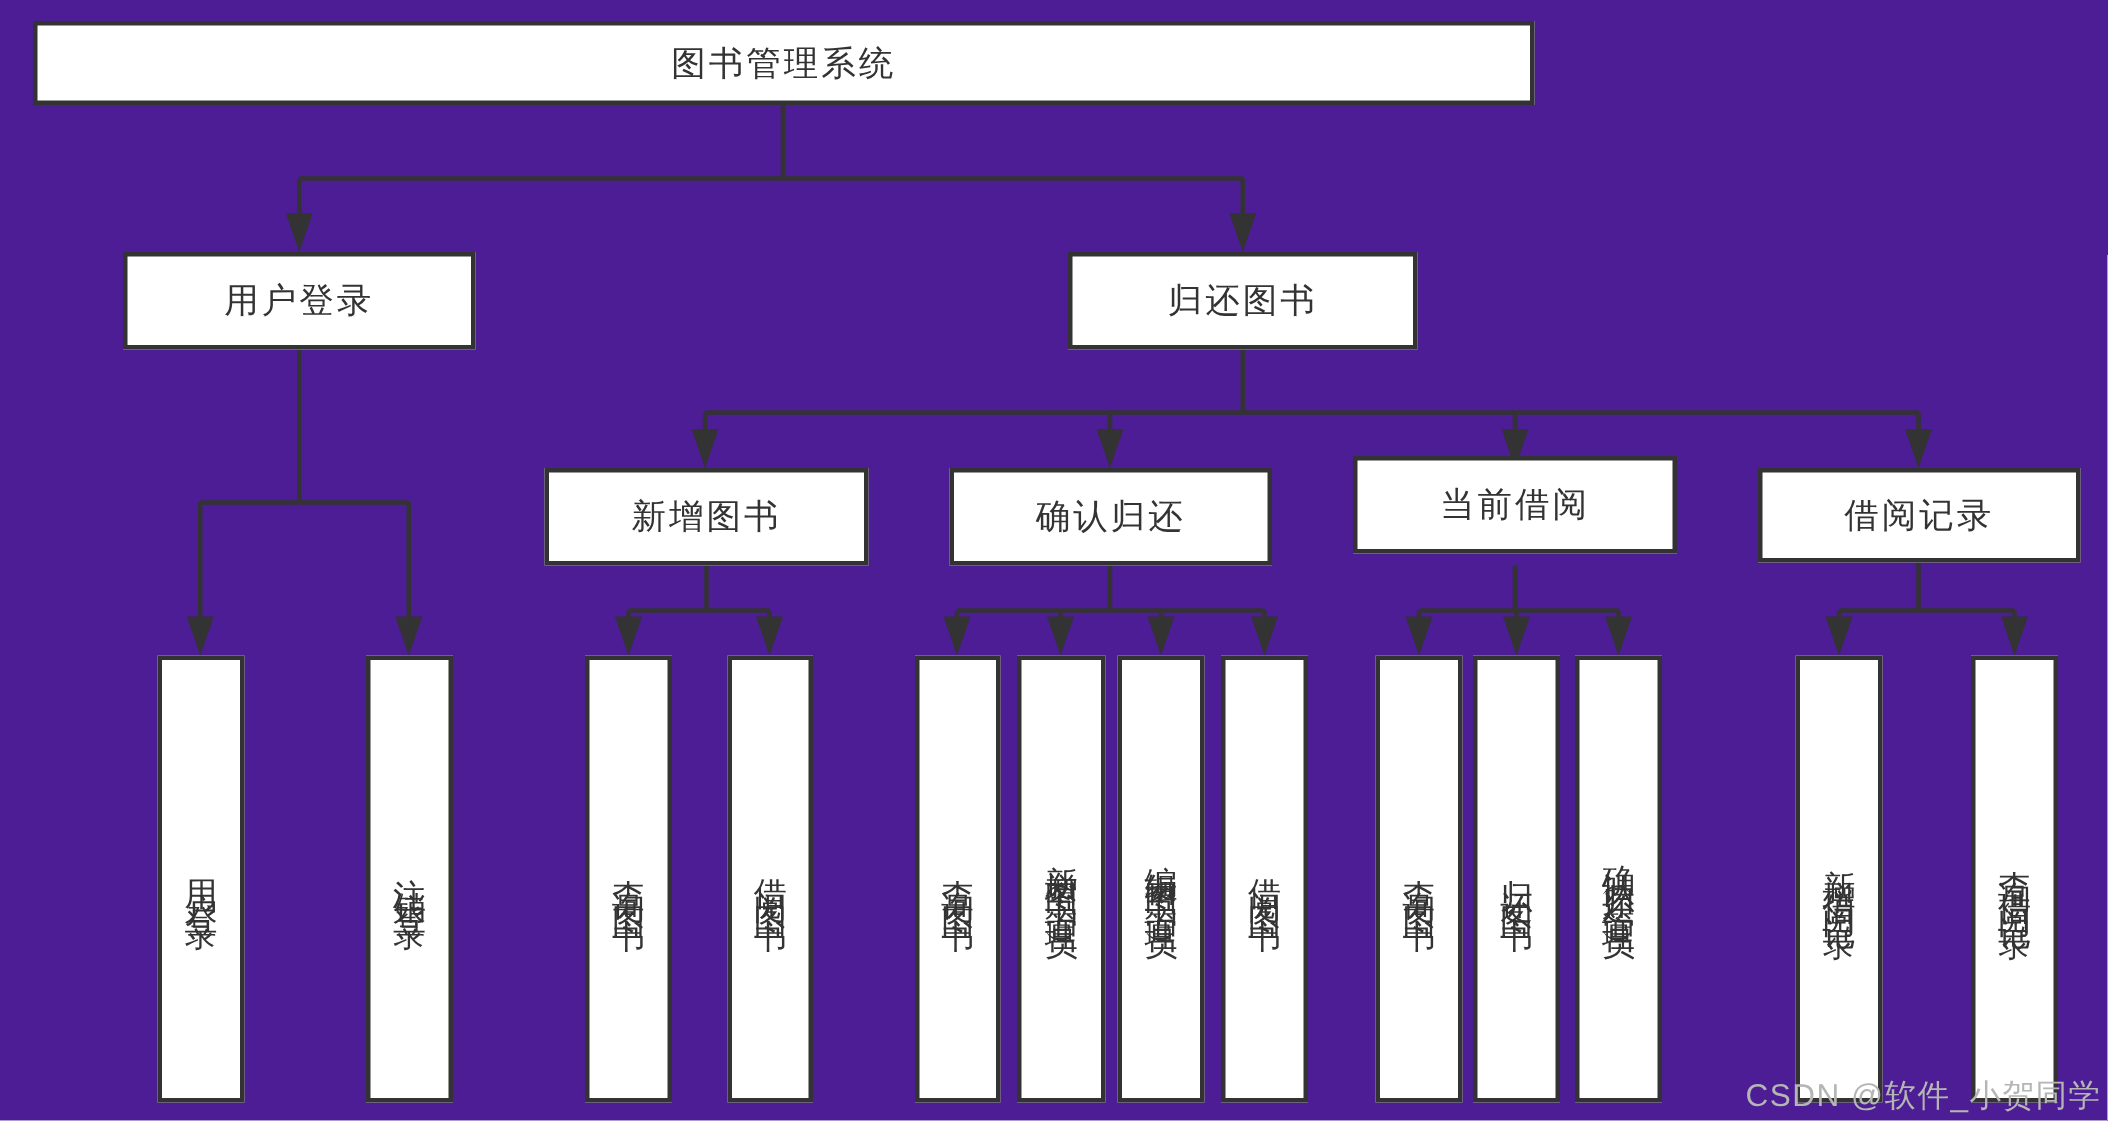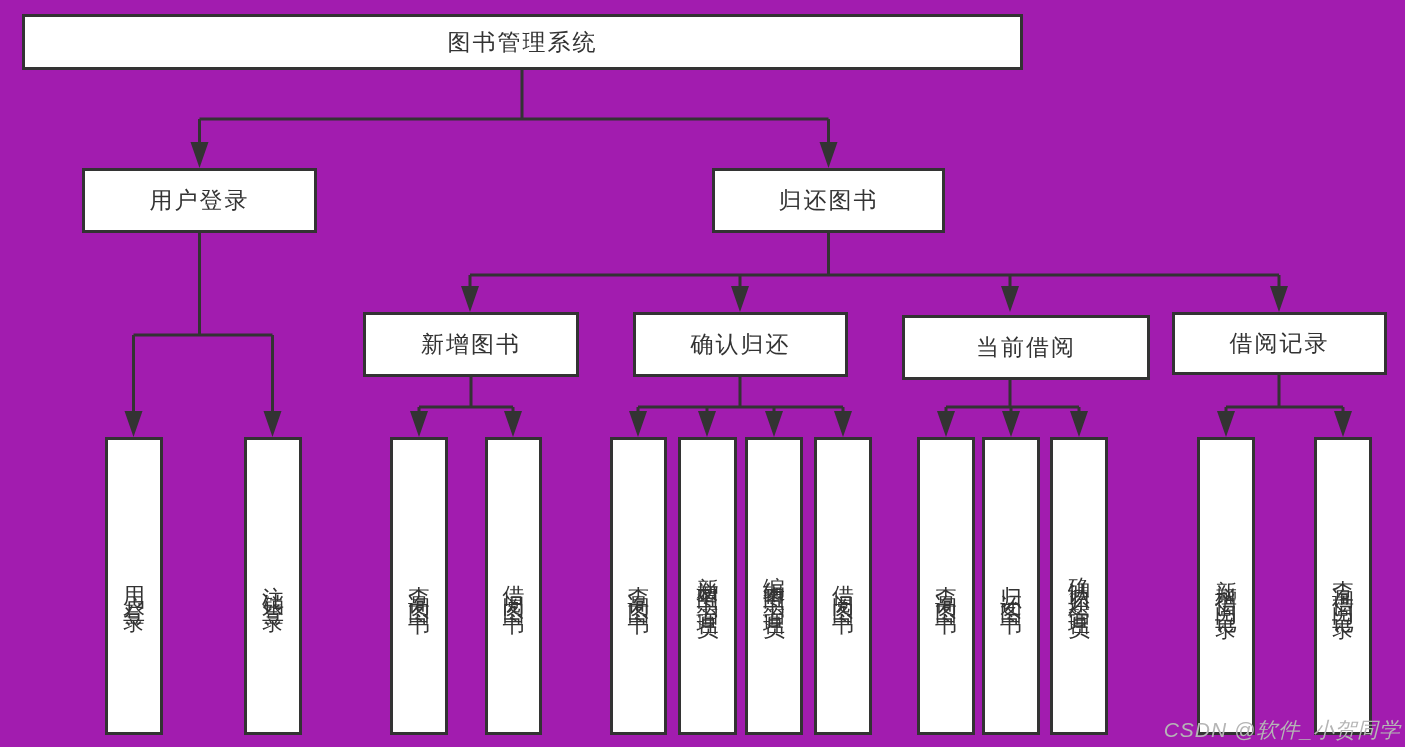--- a/index.html
+++ b/index.html
@@ -1,34 +1,34 @@
 <!DOCTYPE html>
 <html><head>
 <meta charset="utf-8">
 <style>
   html,body{margin:0;padding:0;background:#ffffff;}
   .stage{
-    position:relative;width:1405px;height:747px;background:#a21caf;overflow:hidden;
+    position:relative;width:1405px;height:747px;background:#4c1d95;overflow:hidden;
     font-family:"Liberation Sans","DejaVu Sans",sans-serif;color:#333333;
   }
   .stage svg{position:absolute;left:0;top:0;z-index:1;}
   .box{
     position:absolute;box-sizing:border-box;border:3px solid #333333;background:#ffffff;
     display:flex;align-items:center;justify-content:center;z-index:2;
   }
   .box .lbl{
     font-size:23px;color:#333333;letter-spacing:2px;white-space:nowrap;
   }
   .v .lbl{
     writing-mode:vertical-rl;letter-spacing:9px;font-size:22px;line-height:1;
     white-space:nowrap;
   }
   .watermark{
     position:absolute;z-index:5;right:4px;top:716px;font-size:21px;color:#b5b5b5;
-    letter-spacing:1px;white-space:nowrap;font-style:italic;
+    letter-spacing:1px;white-space:nowrap;
   }
 </style>
 </head>
 <body>
 
 <div class="stage">
 
   <svg width="1405" height="747" viewBox="0 0 1405 747" aria-hidden="true">
 
     <path fill="none" stroke="#333333" stroke-width="3" d="
@@ -74,21 +74,21 @@
   <div class="box" style="left:712px;top:168px;width:233px;height:65px">
     <span class="lbl">归还图书</span>
   </div>
 
   <div class="box" style="left:363px;top:312px;width:216px;height:65px">
     <span class="lbl">新增图书</span>
   </div>
   <div class="box" style="left:633px;top:312px;width:215px;height:65px">
     <span class="lbl">确认归还</span>
   </div>
-  <div class="box" style="left:902px;top:315px;width:248px;height:65px">
+  <div class="box" style="left:902px;top:304px;width:216px;height:65px">
     <span class="lbl">当前借阅</span>
   </div>
   <div class="box" style="left:1172px;top:312px;width:215px;height:63px">
     <span class="lbl">借阅记录</span>
   </div>
 
   <div class="box v" style="left:105px;top:437px;width:58px;height:298px">
     <span class="lbl">用户登录</span>
   </div>
   <div class="box v" style="left:244px;top:437px;width:58px;height:298px">

